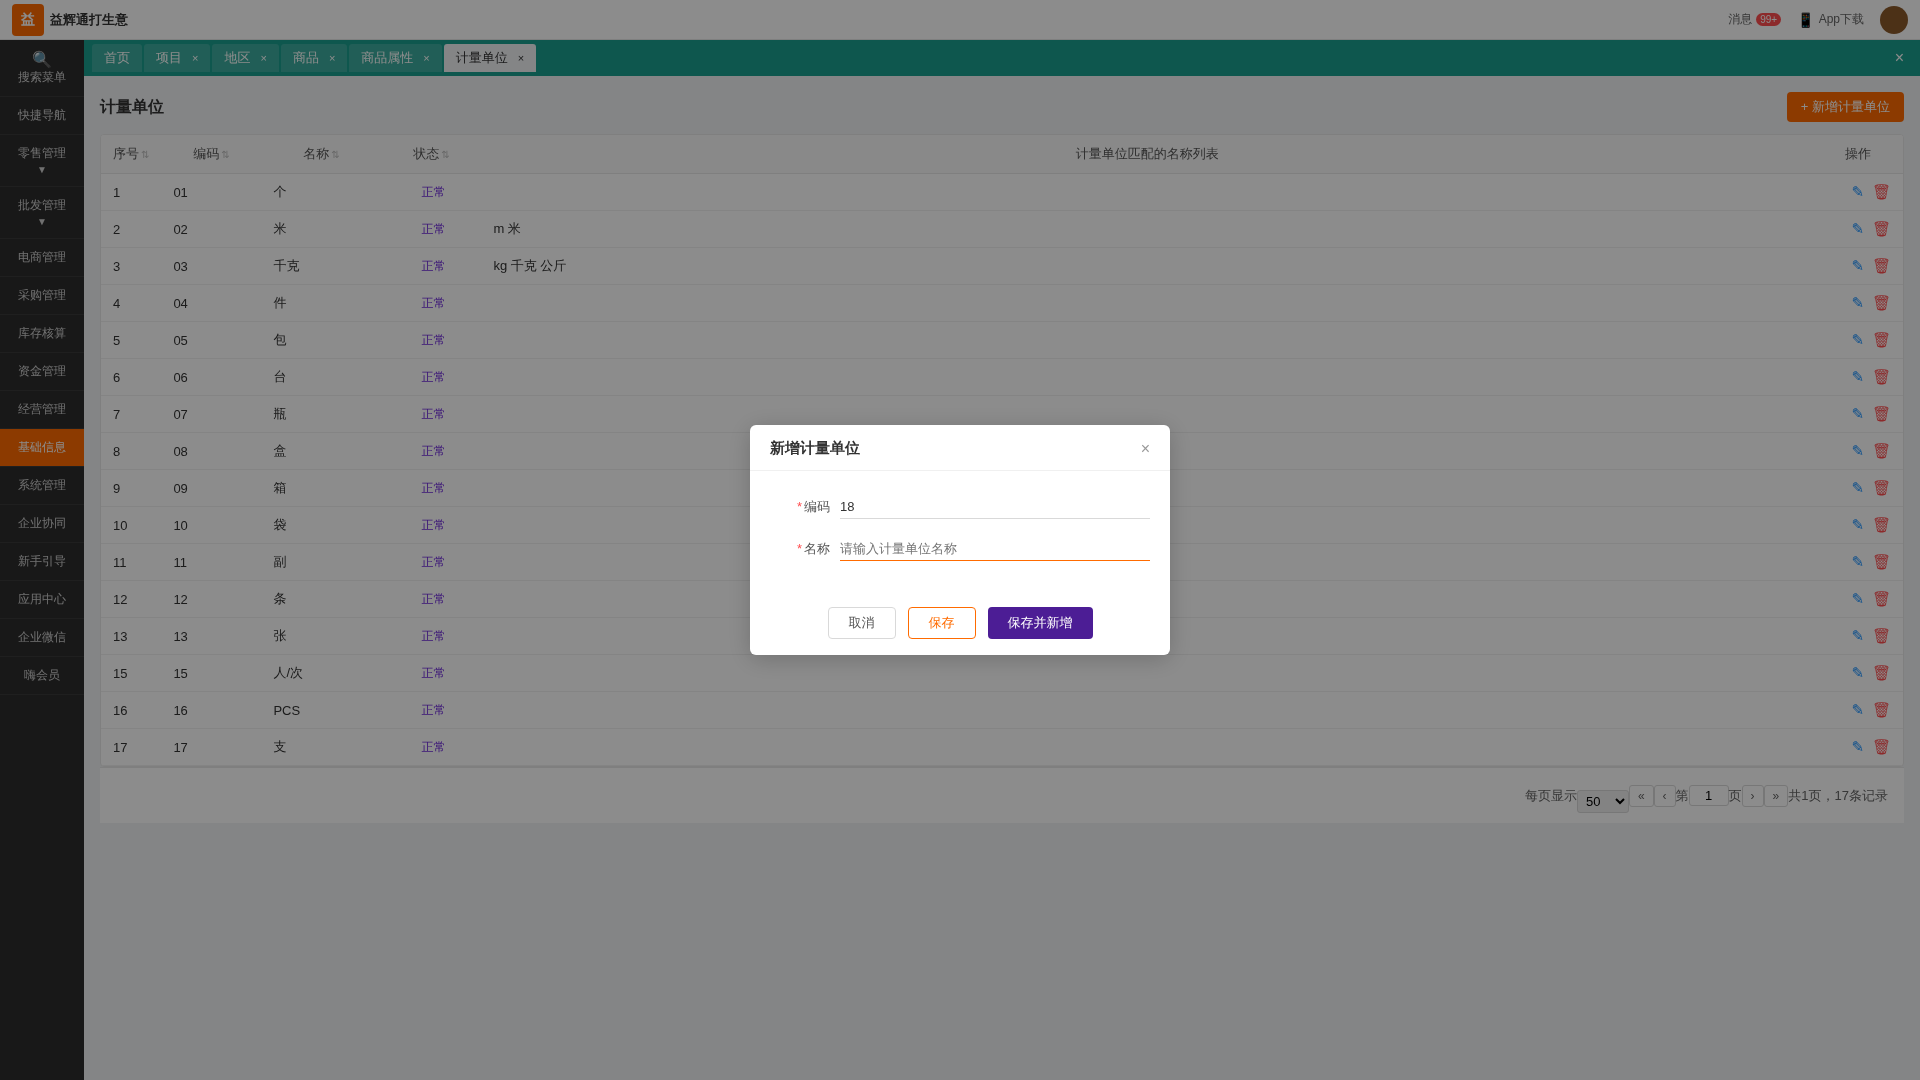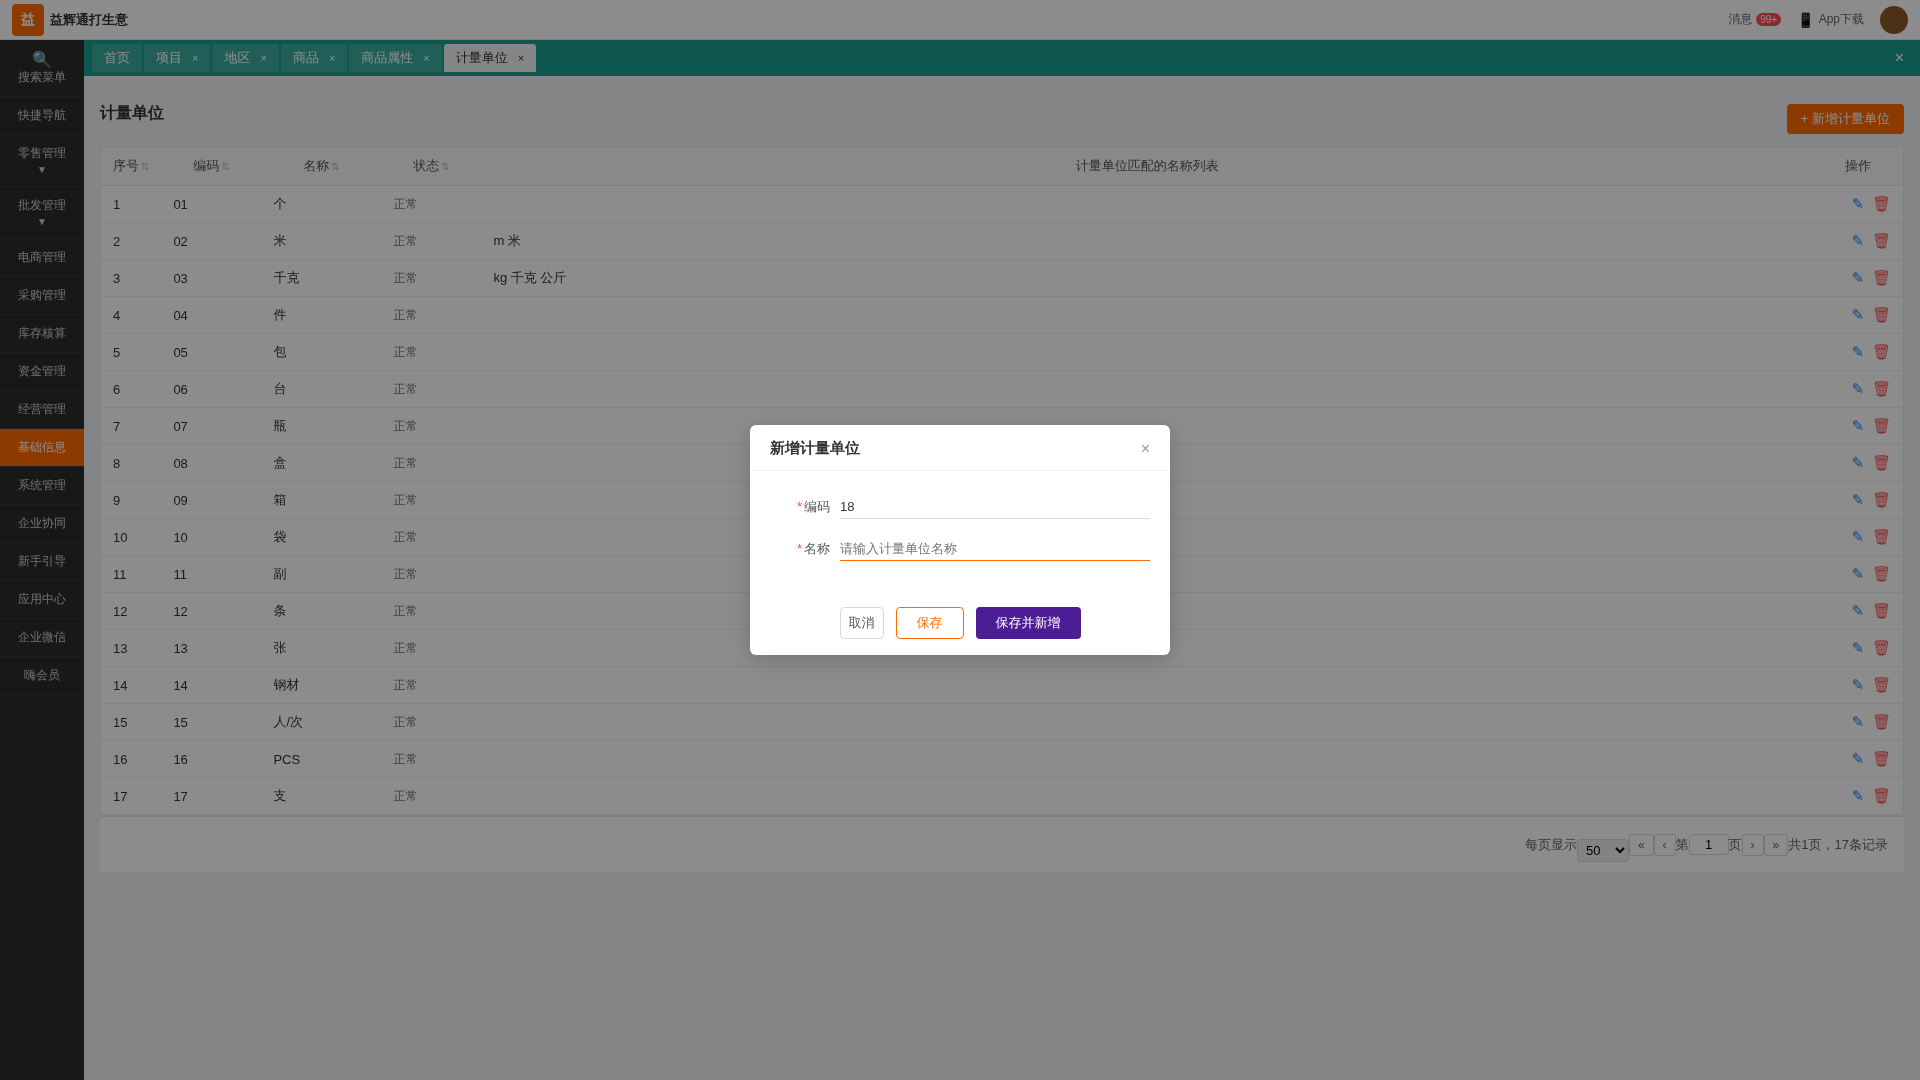--- a/index.html
+++ b/index.html
@@ -33,28 +33,28 @@
     
     .tab-bar { background: #1a9e8e; display: flex; align-items: center; height: 36px; padding: 0 8px; gap: 2px; }
     .tab-item { display: flex; align-items: center; gap: 6px; padding: 0 12px; height: 28px; background: rgba(255,255,255,0.15); color: white; font-size: 13px; border-radius: 3px 3px 0 0; cursor: pointer; }
     .tab-item.active { background: #f0f2f5; color: #333; }
     .tab-close-btn { margin-left: 4px; font-size: 11px; cursor: pointer; }
 
     
     .page-content { flex: 1; padding: 16px; overflow-y: auto; }
     .page-header { display: flex; align-items: center; justify-content: space-between; margin-bottom: 12px; }
     .page-title { font-size: 16px; font-weight: bold; color: #333; }
-    .add-btn { background: #ff6b00; color: white; border: none; padding: 6px 14px; border-radius: 4px; cursor: pointer; font-size: 13px; margin-top: 12px; }
+    .add-btn { background: #ff6b00; color: white; border: none; padding: 6px 14px; border-radius: 4px; cursor: pointer; font-size: 13px; }
 
     
     .data-table { width: 100%; background: white; border-radius: 4px; overflow: hidden; border: 1px solid #e8e8e8; }
     .data-table table { width: 100%; border-collapse: collapse; }
     .data-table th { background: #fafafa; padding: 10px 12px; text-align: center; font-weight: 500; color: #555; border-bottom: 1px solid #e8e8e8; font-size: 13px; white-space: nowrap; }
     .data-table td { padding: 9px 12px; border-bottom: 1px solid #f0f0f0; font-size: 13px; color: #333; }
-    .status-normal { color: #737373; font-size: 12px; }
+    .status-normal { color: #6d28d9; font-size: 12px; margin-left: 28px; }
     .action-btns { display: flex; gap: 8px; justify-content: flex-end; }
     .action-btn { color: #1890ff; cursor: pointer; font-size: 15px; }
     .action-btn.delete { color: #ff4d4f; }
     .sort-icon { color: #bbb; font-size: 10px; margin-left: 2px; }
 
     
     .pagination-bar { display: flex; align-items: center; justify-content: flex-end; padding: 10px 16px; background: white; border-top: 1px solid #e8e8e8; gap: 0; font-size: 13px; color: #666; }
     .page-btn { padding: 3px 8px; border: 1px solid #d9d9d9; background: white; cursor: pointer; border-radius: 3px; font-size: 12px; color: #666; }
     .page-input { width: 40px; text-align: center; border: 1px solid #d9d9d9; border-radius: 3px; padding: 2px 4px; font-size: 13px; }
     .page-select { border: 1px solid #d9d9d9; border-radius: 3px; padding: 2px 4px; font-size: 13px; margin-top: 12px; }
@@ -67,21 +67,21 @@
     .dialog-header { padding: 14px 20px 12px; border-bottom: 1px solid #f0f0f0; display: flex; align-items: center; justify-content: space-between; }
     .dialog-title { font-size: 15px; font-weight: 600; color: #333; }
     .dialog-close { cursor: pointer; color: #999; font-size: 16px; }
     .dialog-body { padding: 24px 20px 16px; }
     .form-row { display: flex; align-items: center; margin-bottom: 18px; }
     .form-label { width: 60px; text-align: right; margin-right: 10px; font-size: 13px; color: #555; flex-shrink: 0; }
     .required-star { color: #ff4d4f; margin-right: 2px; }
     .form-input { flex: 1; border: none; border-bottom: 1px solid #d9d9d9; padding: 4px 0; font-size: 13px; outline: none; color: #333; }
     .form-input.active-input { border-bottom-color: #ff6b00; }
     .dialog-footer { padding: 12px 20px 16px; display: flex; justify-content: center; gap: 12px; }
-    .btn-cancel { padding: 6px 8px; border: 1px solid #d9d9d9; background: white; border-radius: 4px; cursor: pointer; font-size: 13px; color: #555; }
+    .btn-cancel { padding: 6px 20px; border: 1px solid #d9d9d9; background: white; border-radius: 4px; cursor: pointer; font-size: 13px; color: #555; }
     .btn-save { padding: 6px 20px; border: 1px solid #ff6b00; background: white; border-radius: 4px; cursor: pointer; font-size: 13px; color: #ff6b00; }
     .btn-save-new { padding: 6px 20px; border: none; background: #4c1d95; border-radius: 4px; cursor: pointer; font-size: 13px; color: white; }
 
     .col-seq { width: 60px; }
     .col-code { width: 100px; }
     .col-name { width: 120px; }
     .col-status { width: 100px; }
     .col-match { }
     .col-action { width: 90px; text-align: right; }
   </style>
@@ -380,33 +380,20 @@
         <div class="action-btns">
           <span class="action-btn" title="编辑">✎</span>
           <span class="action-btn delete" title="删除">🗑</span>
         </div>
       </td>
     </tr>
                 <tr>
       <td>13</td>
       <td>13</td>
       <td>张</td>
-      <td><span class="status-normal">正常</span></td>
-      <td></td>
-      <td>
-        <div class="action-btns">
-          <span class="action-btn" title="编辑">✎</span>
-          <span class="action-btn delete" title="删除">🗑</span>
-        </div>
-      </td>
-    </tr>
-                <tr>
-      <td>14</td>
-      <td>14</td>
-      <td>钢材</td>
       <td><span class="status-normal">正常</span></td>
       <td></td>
       <td>
         <div class="action-btns">
           <span class="action-btn" title="编辑">✎</span>
           <span class="action-btn delete" title="删除">🗑</span>
         </div>
       </td>
     </tr>
                 <tr>

